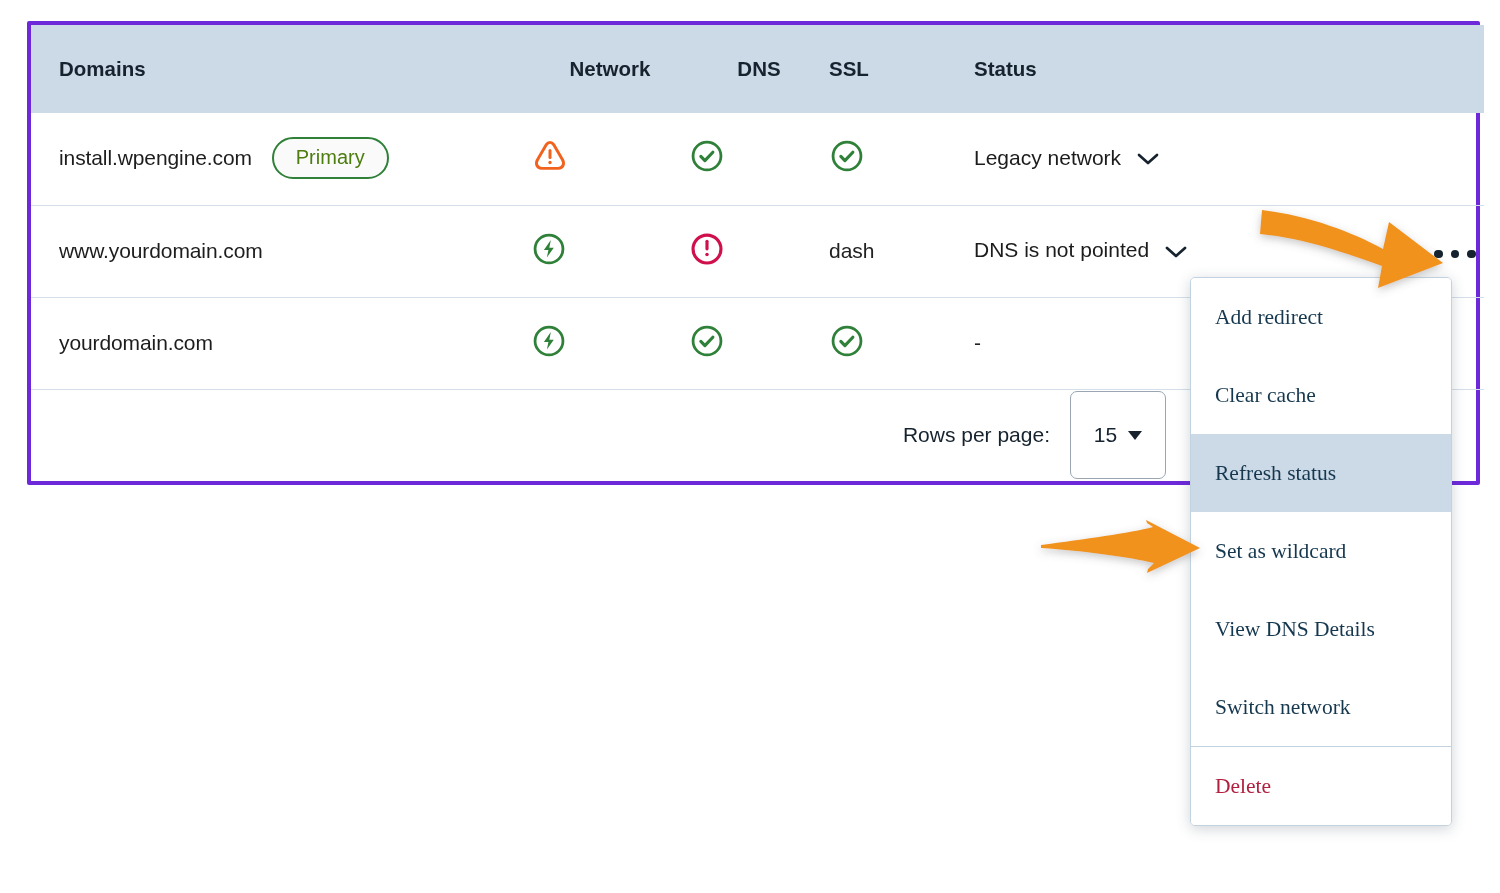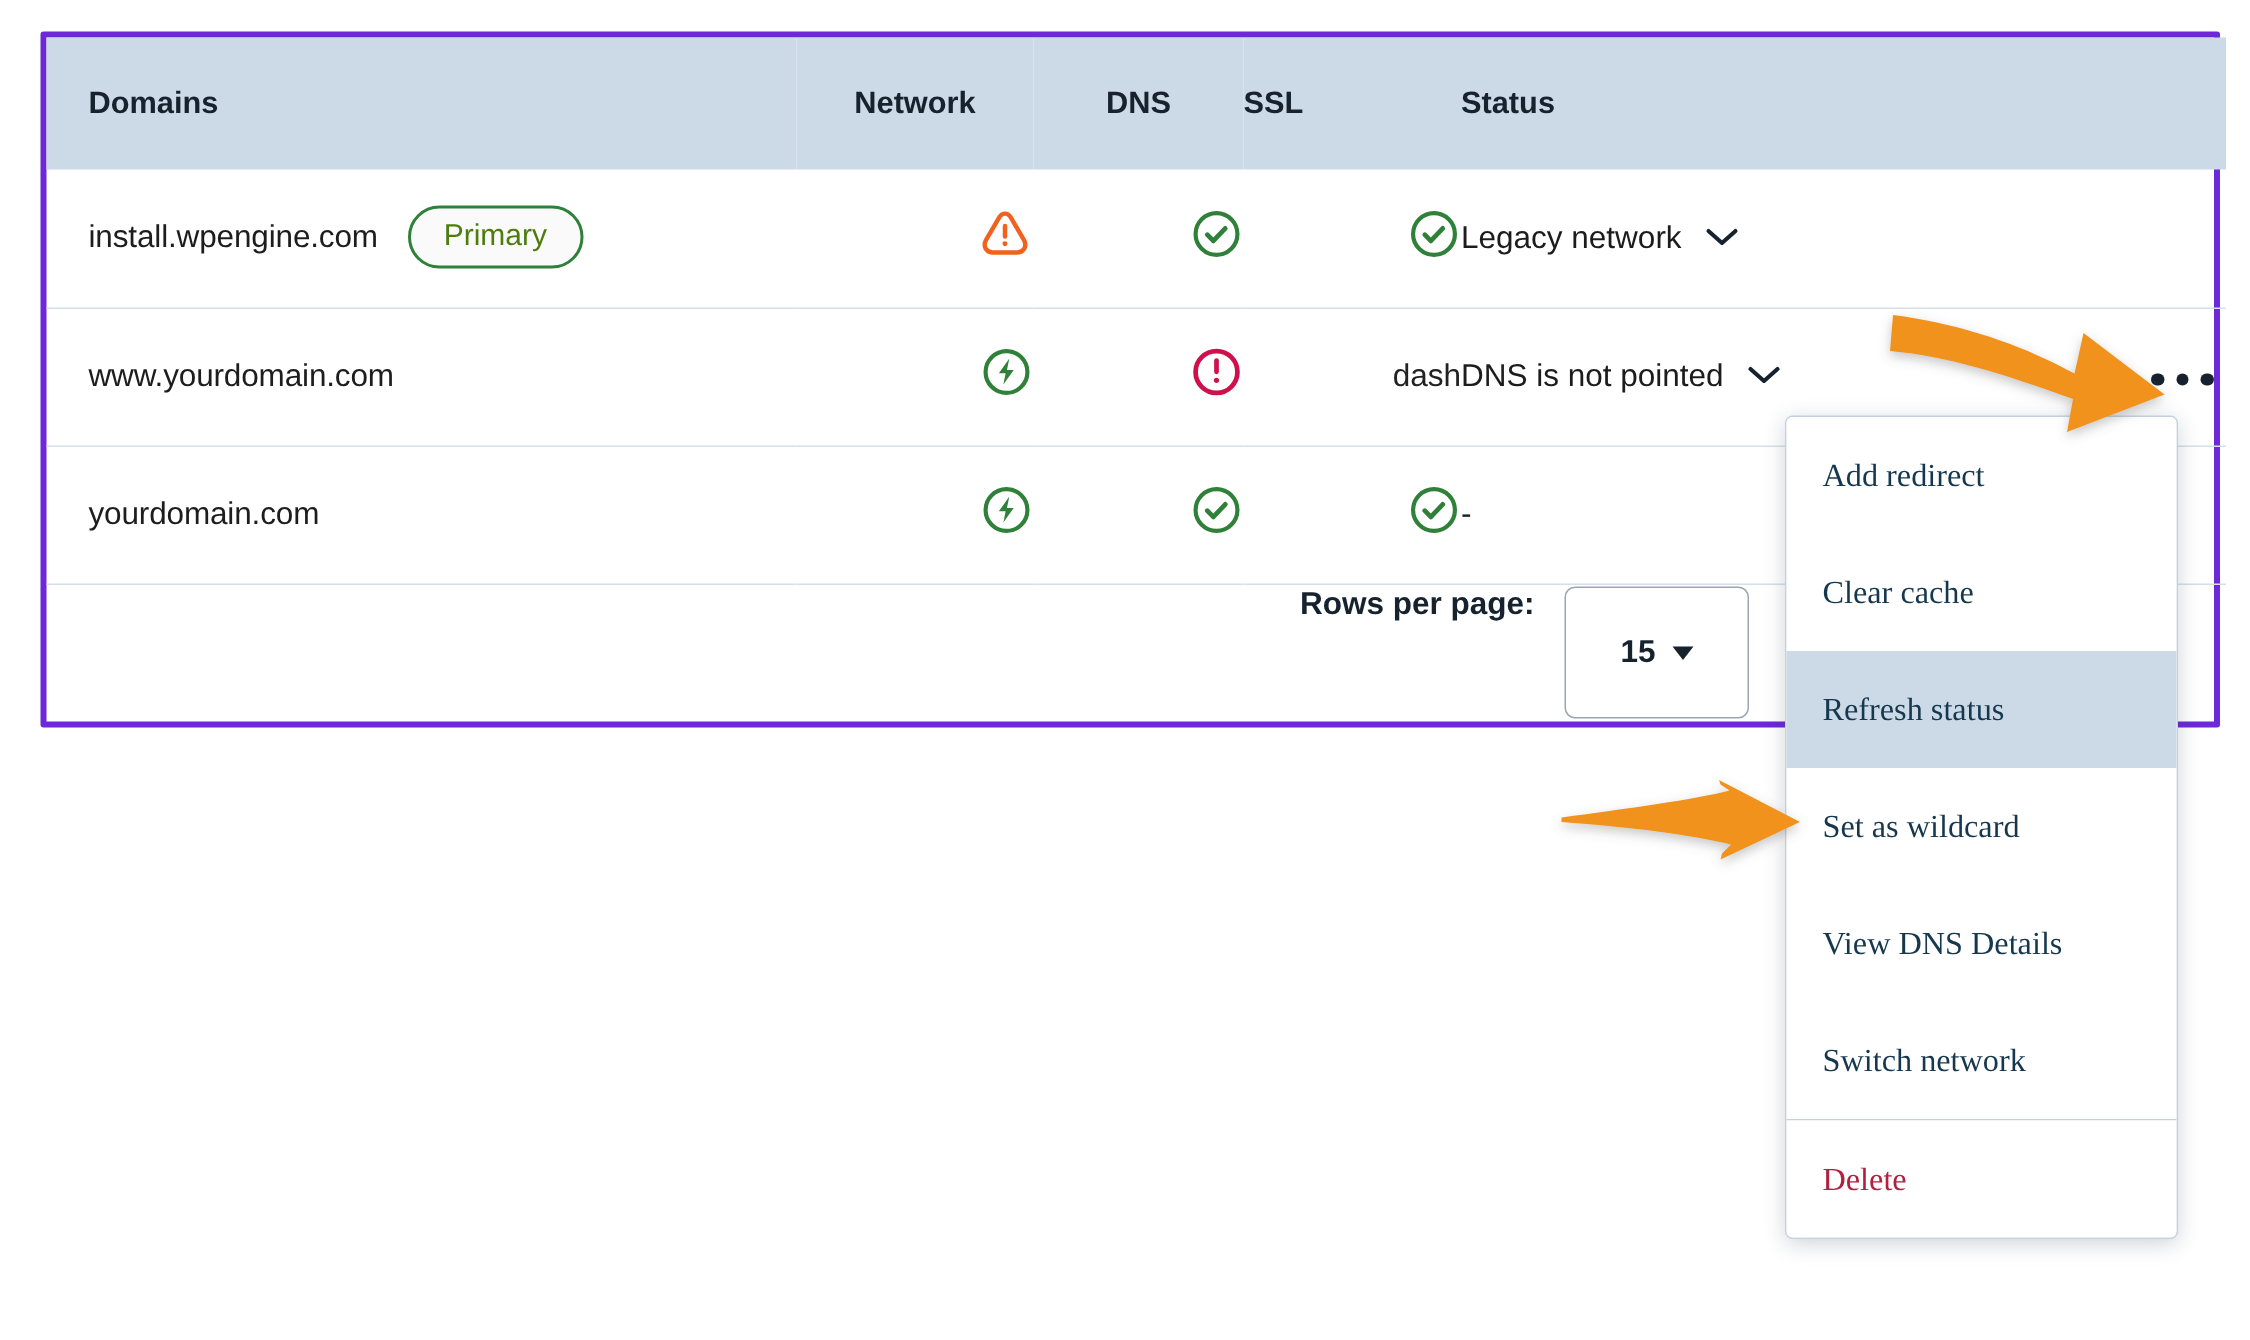--- a/index.html
+++ b/index.html
@@ -83,21 +83,21 @@
     border: 2.5px solid #2f8038;
     border-radius: 999px;
     background: #fafafa;
     color: #4d7c0f;
     font-size: 20px;
     padding: 7px 22px 8px 22px;
     vertical-align: middle;
     position: relative;
     top: -1px;
   }
-  .cell-center { text-align: right; }
+  .cell-center { text-align: left; }
 
   .cell-status {
     color: #1d1d1d;
     font-size: 21px;
     white-space: nowrap;
   }
   .chev {
     display: inline-block;
     margin-left: 9px;
     vertical-align: middle;
@@ -124,34 +124,33 @@
   }
   .dots-btn i:first-child { margin-left: 0; }
 
   
   .footer-row td {
     height: 116px;
     border-top: 1px solid #d5dfe9;
   }
   .rpp-wrap {
     display: flex;
-    align-items: flex-start;
+    align-items: center;
     justify-content: flex-end;
     padding-right: 318px;
     gap: 20px;
-    font-weight: bold;
   }
   .rpp-label {
     font-size: 21px;
     color: #16232e;
   }
   .rpp-select {
     border: 1px solid #9aa6b2;
     border-radius: 7px;
-    width: 123px;
+    width: 96px;
     height: 88px;
     display: flex;
     align-items: center;
     justify-content: center;
     gap: 11px;
     background: #fff;
     cursor: pointer;
     box-sizing: border-box;
   }
   .rpp-value { font-size: 21px; color: #16232e; }

